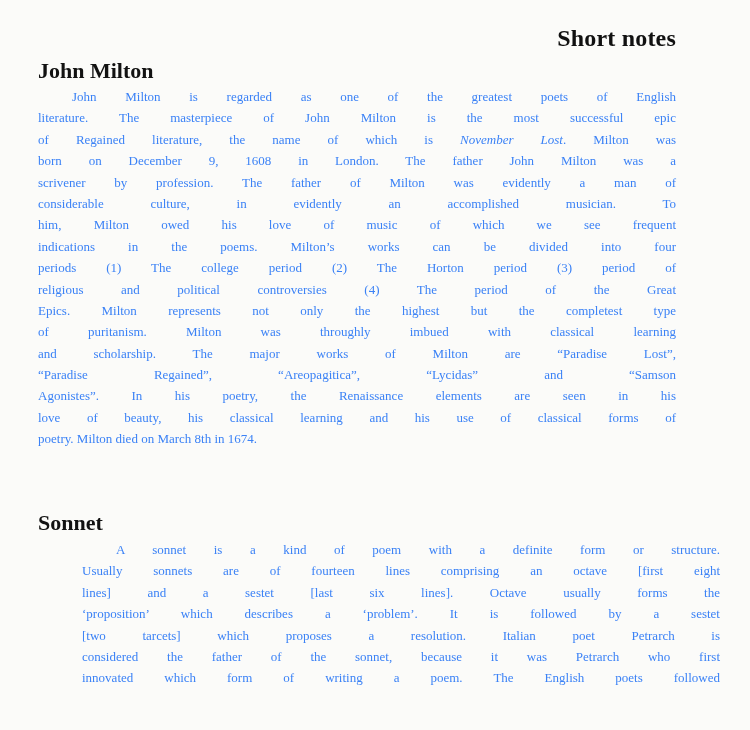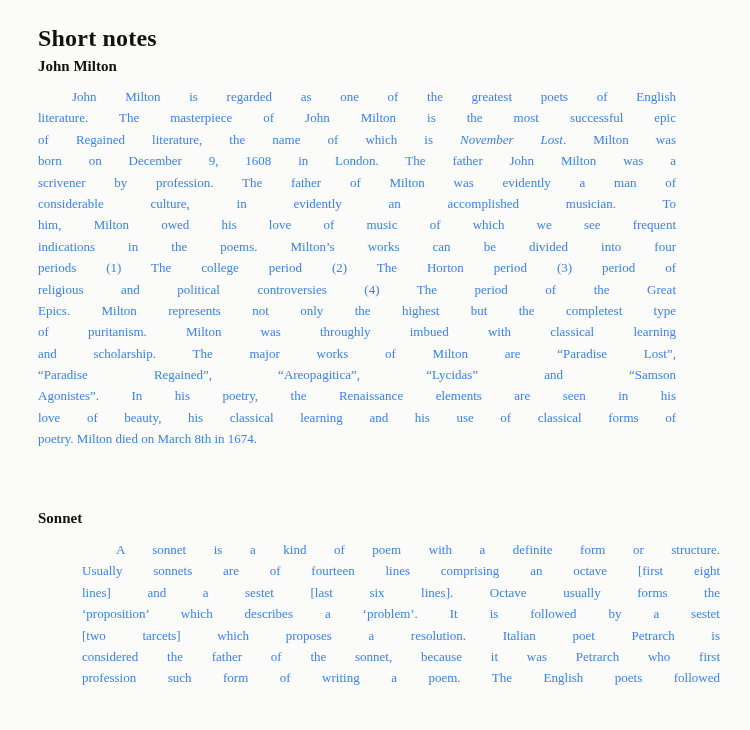--- a/index.html
+++ b/index.html
@@ -19,31 +19,31 @@
       position: absolute;
       left: 38px;
       top: 0;
       width: 638px;
     }
     .title {
       position: absolute;
       top: 25px;
       left: 0;
       width: 100%;
-      text-align: left;
+      text-align: right;
       font-weight: bold;
       font-size: 24px;
       letter-spacing: 0.2px;
       color: #111;
     }
     .section-heading {
       position: absolute;
       left: 0;
       font-weight: bold;
-      font-size: 15px;
+      font-size: 22px;
       color: #121212;
     }
     .para {
       position: absolute;
       left: 0;
       width: 638px;
       font-size: 13px;
       line-height: 21.4px;
       text-align: justify;
       text-align-last: left;
@@ -94,15 +94,15 @@
 
   <div class="section-heading" style="top:510px;">Sonnet</div>
 
   <div class="para" style="top:539px;margin-left:44px;">
     <span class="line indent">A sonnet is a kind of poem with a definite form or structure.</span>
     <span class="line">Usually sonnets are of fourteen lines comprising an octave [first eight</span>
     <span class="line">lines] and a sestet [last six lines]. Octave usually forms the</span>
     <span class="line">‘proposition’ which describes a ‘problem’. It is followed by a sestet</span>
     <span class="line">[two tarcets] which proposes a resolution. Italian poet Petrarch is</span>
     <span class="line">considered the father of the sonnet, because it was Petrarch who first</span>
-    <span class="line">profession such form of writing a poem. The English poets followed</span>
+    <span class="line">innovated which form of writing a poem. The English poets followed</span>
   </div>
 </div>
 
 </body></html>

